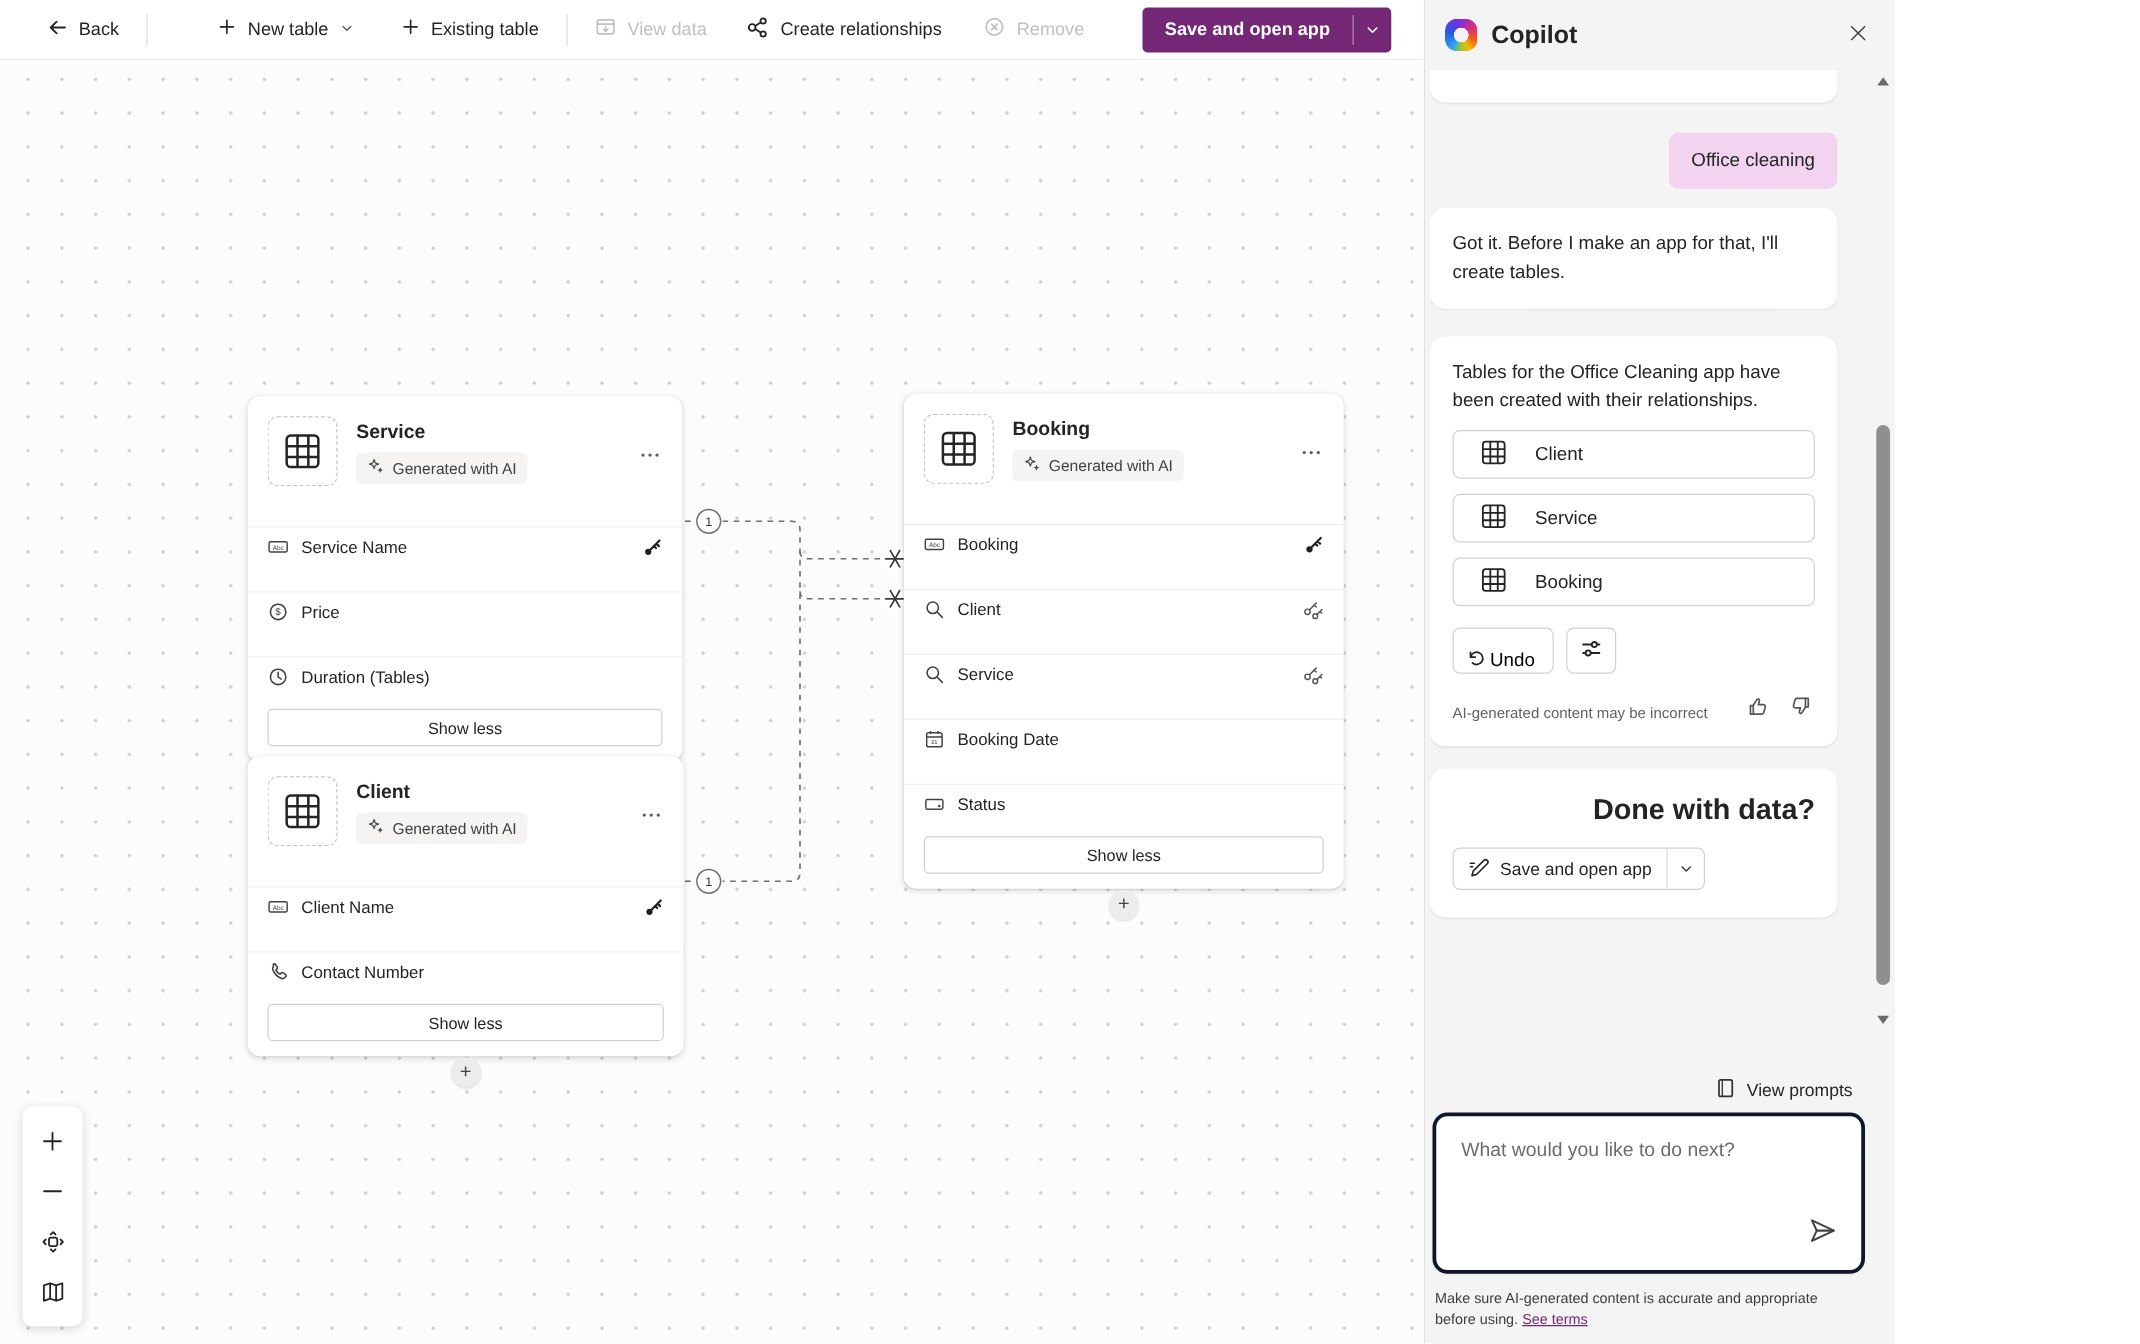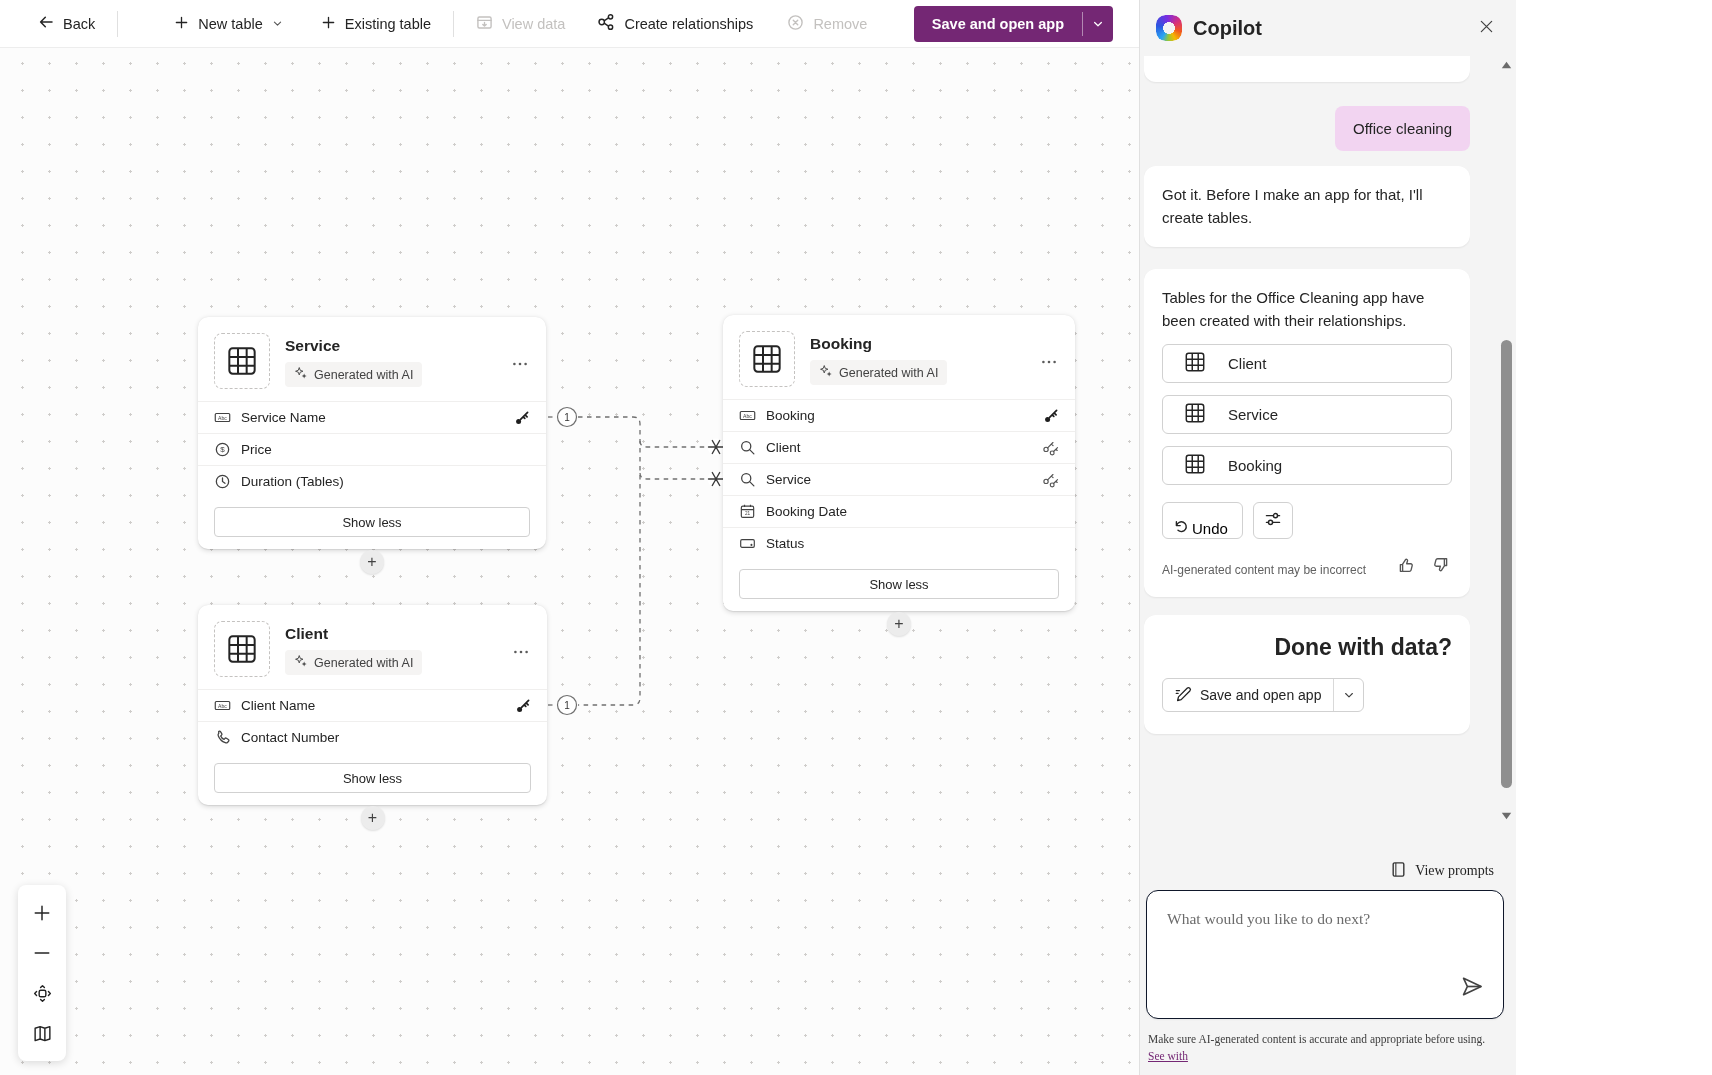--- a/index.html
+++ b/index.html
@@ -33,21 +33,21 @@
   svg.connectors { position:absolute; left:0; top:0; pointer-events:none; }
 
   
   .ecard { position:absolute; background:#fff; border-radius:10px;
     box-shadow:0 1.6px 5px rgba(0,0,0,.13), 0 .3px 1px rgba(0,0,0,.08); }
   .ecard .ehead { display:flex; gap:15px; padding:16px 16px 12px; height:84px; position:relative; }
   .eiconbox { width:56px; height:56px; border:1.5px dashed #c4c2c0; border-radius:8px; display:flex; align-items:center; justify-content:center; flex:none; }
   .etitle { font-size:15.5px; font-weight:700; padding-top:4px; }
   .ebadge { margin-top:7px; display:inline-flex; align-items:center; gap:6px; background:#f5f4f3; border-radius:4px; padding:4px 9px; font-size:12.5px; color:#424242; }
   .emore { position:absolute; right:14px; top:34px; border:none; background:none; cursor:pointer; padding:4px; }
-  .erow { display:flex; align-items:center; gap:10px; height:32px; padding:0 16px; border-top:1px solid #f0efee; }
+  .erow { display:flex; align-items:center; gap:10px; height:32px; padding:0 16px; border-top:1px solid #f0efee;margin-top:20px; }
   .erow .flabel { flex:1; font-size:13.5px; color:#242424; }
   .ficon, .ricon { display:flex; align-items:center; flex:none; }
   .eshow { display:block; margin:10px 16px 12px; width:calc(100% - 32px); height:30px; background:#fff; border:1px solid #d1d1d1; border-radius:4px; font-size:13px; font-family:inherit; color:#242424; cursor:pointer; }
   .eplus { position:absolute; left:50%; bottom:-25px; transform:translateX(-50%); width:24px; height:24px; border-radius:50%; background:#ececec; border:none; color:#424242; font-size:16px; line-height:1; cursor:pointer; box-shadow:0 1px 2px rgba(0,0,0,.12); display:flex; align-items:center; justify-content:center; }
   .card-service { left:198px; top:269px; width:348px; }
   .card-booking { left:723px; top:267px; width:352px; }
   .card-client  { left:198px; top:557px; width:349px; }
 
   
   .zoomctrl { position:absolute; left:18px; bottom:14px; width:48px; background:#fff; border-radius:8px; box-shadow:0 2px 8px rgba(0,0,0,.14); display:flex; flex-direction:column; align-items:center; padding:8px 0; }
@@ -82,23 +82,23 @@
   .done-split .ddiv { width:1px; background:#d9d9d9; }
   .done-split .dchev { width:29px; display:flex; align-items:center; justify-content:center; cursor:pointer; }
 
   
   .sb { position:absolute; top:58px; right:2px; width:15px; height:766px; }
   .sb-up, .sb-down { position:absolute; left:0; width:15px; height:16px; border:none; background:none; cursor:pointer; padding:0; }
   .sb-up { top:0; } .sb-down { bottom:0; }
   .sb-thumb { position:absolute; left:2px; top:282px; width:11px; height:448px; border-radius:6px; background:#8f8f8f; cursor:pointer; }
 
   
-  .cp-footer { position:absolute; left:0; right:0; bottom:0; padding:0 0 10px;font-family:Liberation Serif, serif; }
+  .cp-footer { position:absolute; left:0; right:12px; bottom:0; padding:0 0 10px; }
   .vp-row { display:flex; justify-content:flex-end; align-items:center; gap:8px; padding:0 22px 8px 0; font-size:14px; color:#242424; cursor:pointer; }
-  .inputbox { position:relative; margin:0 12px 0 6px; height:129px; background:#fff; border:1px solid #0f172a; border-radius:12px; box-shadow:0 1px 2px rgba(0,0,0,.05); }
+  .inputbox { position:relative; margin:0 12px 0 6px; height:129px; background:#fff; border:3px solid #0f172a; border-radius:12px; box-shadow:0 1px 2px rgba(0,0,0,.05); }
   .inputbox textarea { width:100%; height:100%; border:none; outline:none; resize:none; background:transparent; font-family:inherit; font-size:15.5px; color:#242424; padding:19px 44px 14px 20px; }
   .inputbox textarea::placeholder { color:#6b6b6b; }
   .sendbtn { position:absolute; right:14px; bottom:12px; border:none; background:none; cursor:pointer; padding:4px; }
   .legal { margin:12px 16px 0 8px; font-size:11.5px; line-height:1.5; color:#3d3d3d; }
   .legal a { color:#742774; }
 </style>
 </head>
 <body>
 
 <div class="app">
@@ -540,17 +540,17 @@
       </div>
       <div class="inputbox">
         <textarea placeholder="What would you like to do next?" style=""></textarea>
         <button class="sendbtn"><svg width="25" height="25" viewBox="0 0 18 18" fill="none" stroke="#424242" stroke-width="1.2" stroke-linejoin="round">
               <path d="M2.6 3.1 15.2 9 2.6 14.9 5.3 9z"></path>
               <path d="M5.3 9h9.9"></path>
             </svg></button>
       </div>
       <div class="legal">
         <span>Make sure AI-generated content is accurate and appropriate before using.</span>
-        <a href="#">See with</a>
+        <a href="#">See terms</a>
       </div>
     </div>
   </div>
 </div>
 
 </body></html>

